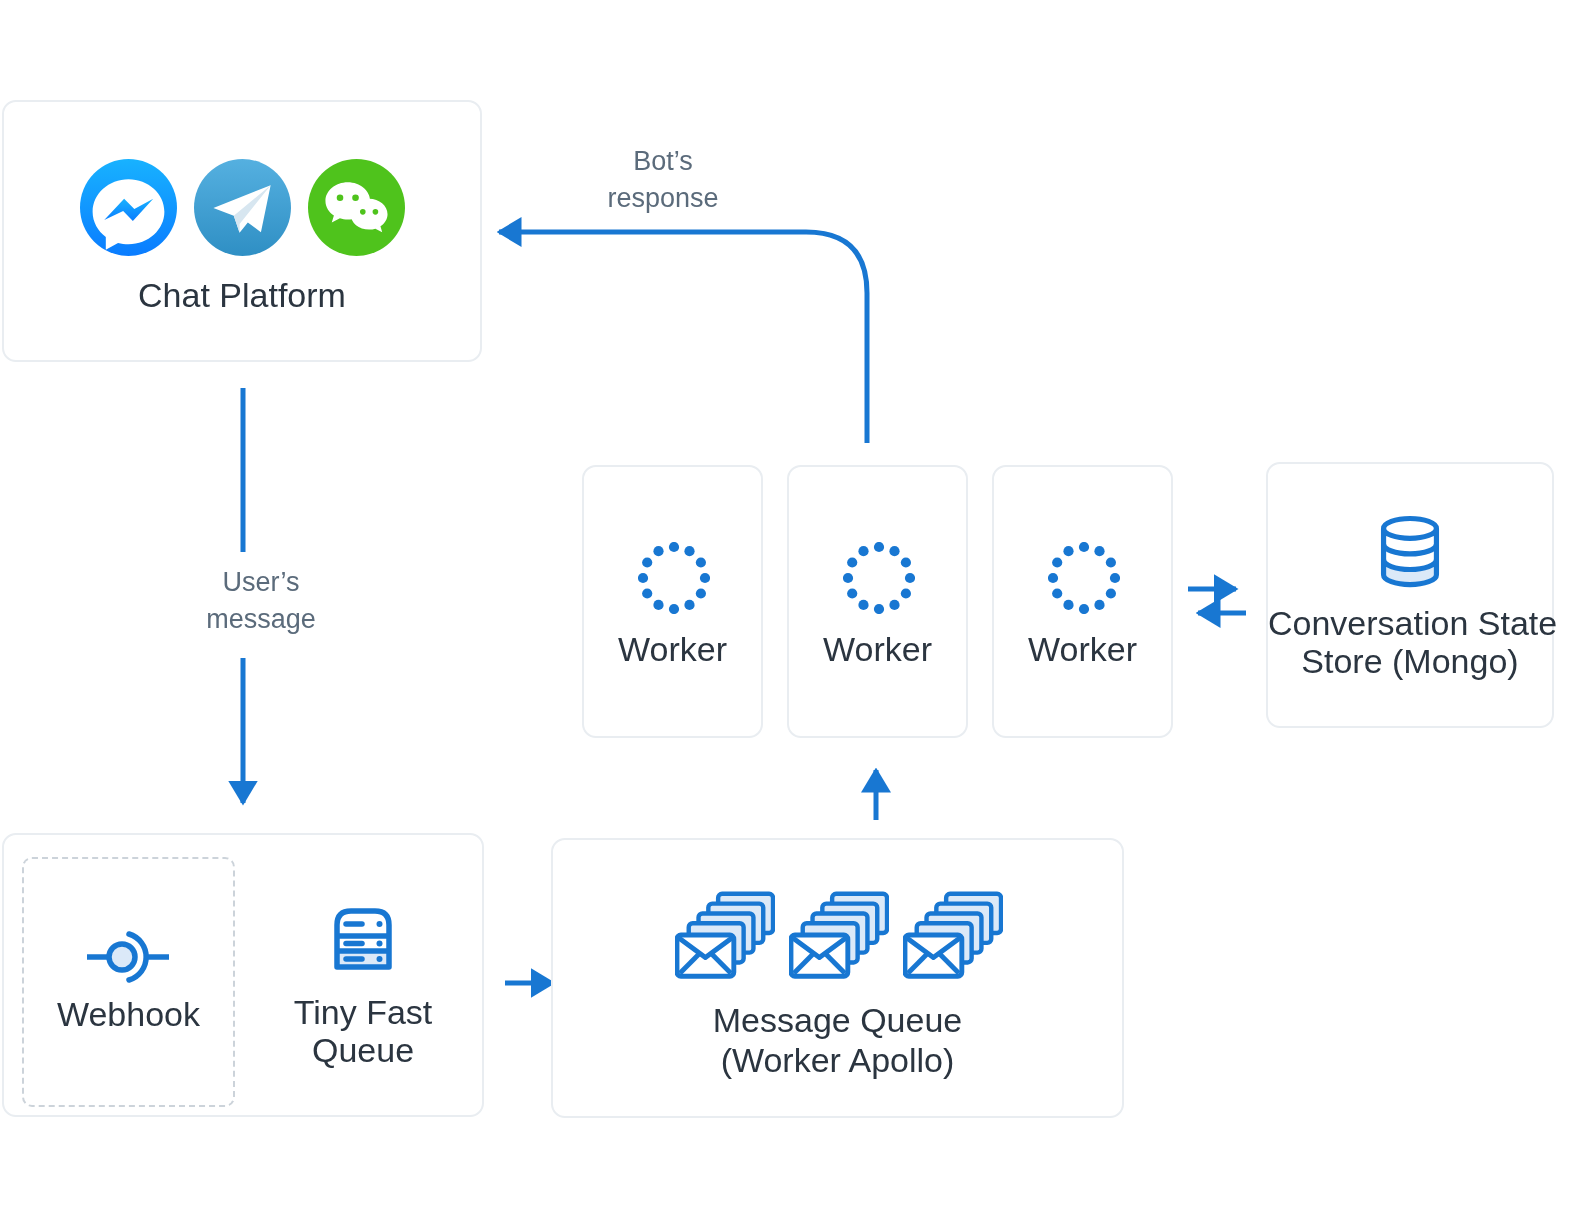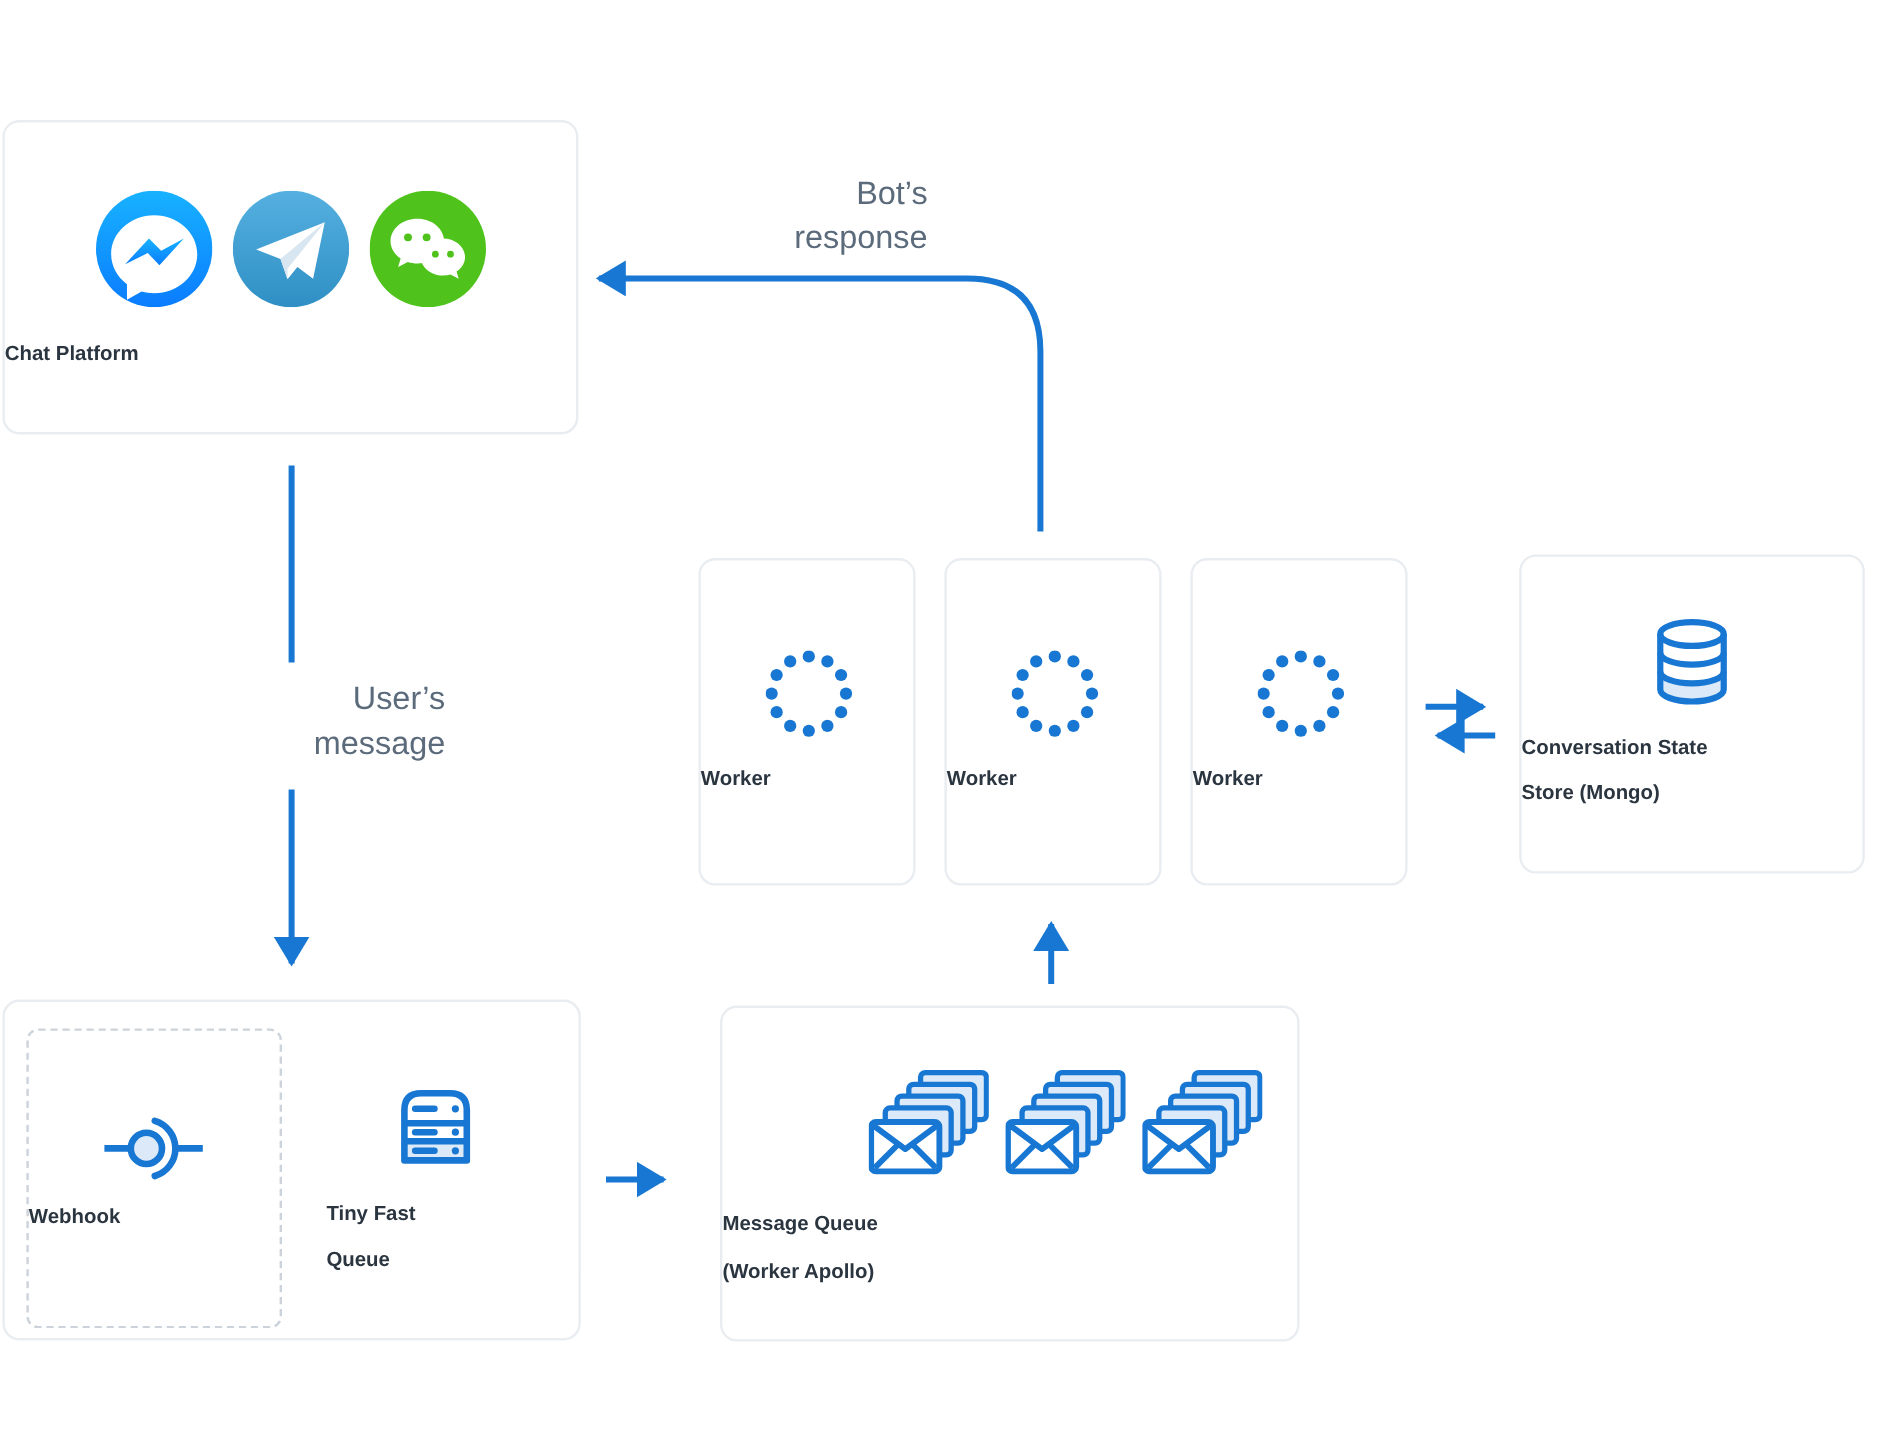--- a/index.html
+++ b/index.html
@@ -6,26 +6,26 @@
   #canvas {
     position:relative; width:1584px; height:1212px; background:#ffffff;
     font-family:"Liberation Sans", sans-serif; overflow:hidden;
   }
   .node {
     position:absolute; background:#ffffff;
     border:2px solid var(--border-gray); border-radius:14px;
     box-sizing:border-box;
   }
   .node-label {
-    position:absolute; text-align:left;
-    font-size:17px; font-weight:700; color:var(--dark-text); line-height:38px;
+    position:absolute; text-align:center;
+    font-size:34px; font-weight:400; color:var(--dark-text); line-height:38px;
     white-space:nowrap; width:100%;
   }
   .edge-label {
-    position:absolute; text-align:right;
+    position:absolute; text-align:center;
     font-size:27px; font-weight:400; color:var(--label-text); line-height:37px;
   }
   .abs { position:absolute; }
   svg { display:block; }
   .stroke-b { stroke:var(--accent-blue); fill:none; }
   .fill-b   { fill:var(--accent-blue); }
   .fill-l   { fill:var(--light-blue-fill); }
   .fill-w   { fill:#ffffff; }
   .dashed-box {
     position:absolute; border:2px dashed var(--dashed-border);
@@ -204,21 +204,21 @@
       <circle class="fill-b" cx="52.5" cy="25" r="3"></circle>
       <circle class="fill-b" cx="52.5" cy="44.5" r="3"></circle>
       <circle class="fill-b" cx="52.5" cy="60" r="3"></circle>
     </svg>
     <div class="node-label" style="left:268px; top:158px; width:182px;">
       <div>Tiny Fast</div>
       <div>Queue</div>
     </div>
   </div>
 
-  <div class="node" style="left:600px; top:838px; width:483px; height:280px;">
+  <div class="node" style="left:551px; top:838px; width:573px; height:280px;">
     <div class="abs" style="left:122px; top:50px; display:flex; gap:14px;">
 
       <svg width="100" height="90" viewBox="0 0 102 90">
         <g stroke-linejoin="round">
           <rect class="fill-l" x="44" y="3" width="56" height="40" rx="4"></rect>
           <rect class="stroke-b" stroke-width="4.5" x="44" y="3" width="56" height="40" rx="4"></rect>
           <rect class="fill-l" x="34" y="13" width="56" height="40" rx="4"></rect>
           <rect class="stroke-b" stroke-width="4.5" x="34" y="13" width="56" height="40" rx="4"></rect>
           <rect class="fill-l" x="24" y="23" width="56" height="40" rx="4"></rect>
           <rect class="stroke-b" stroke-width="4.5" x="24" y="23" width="56" height="40" rx="4"></rect>

